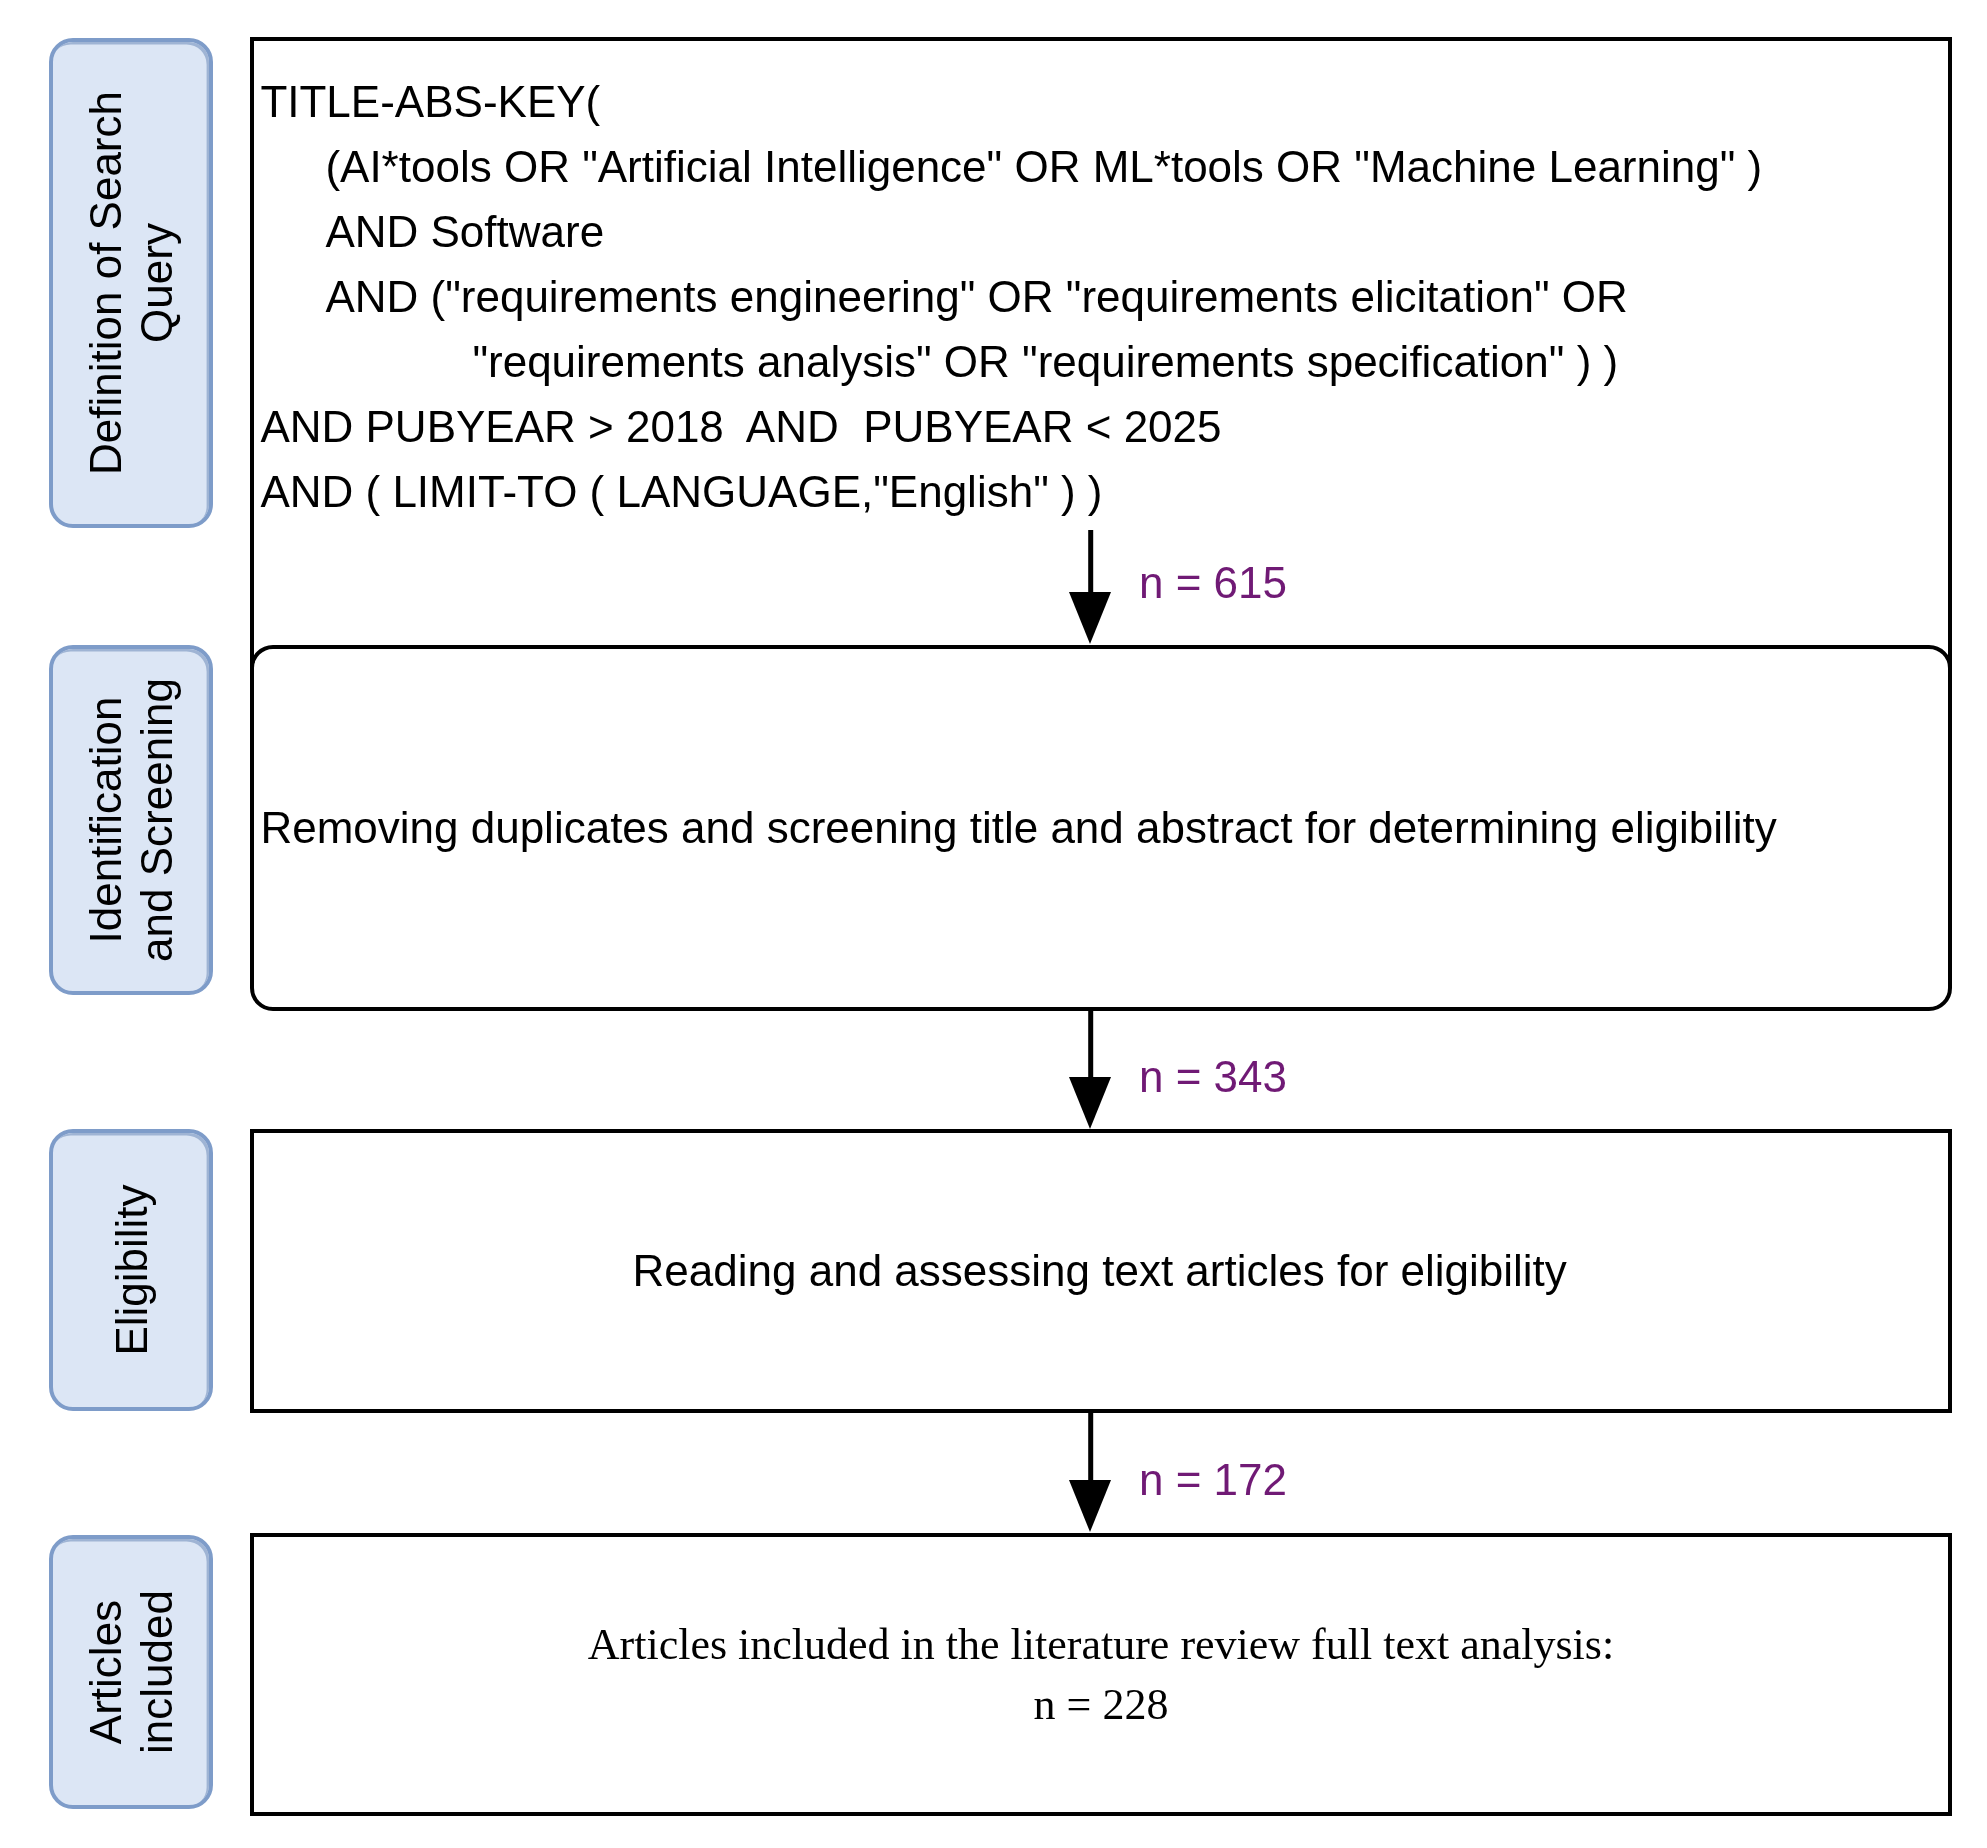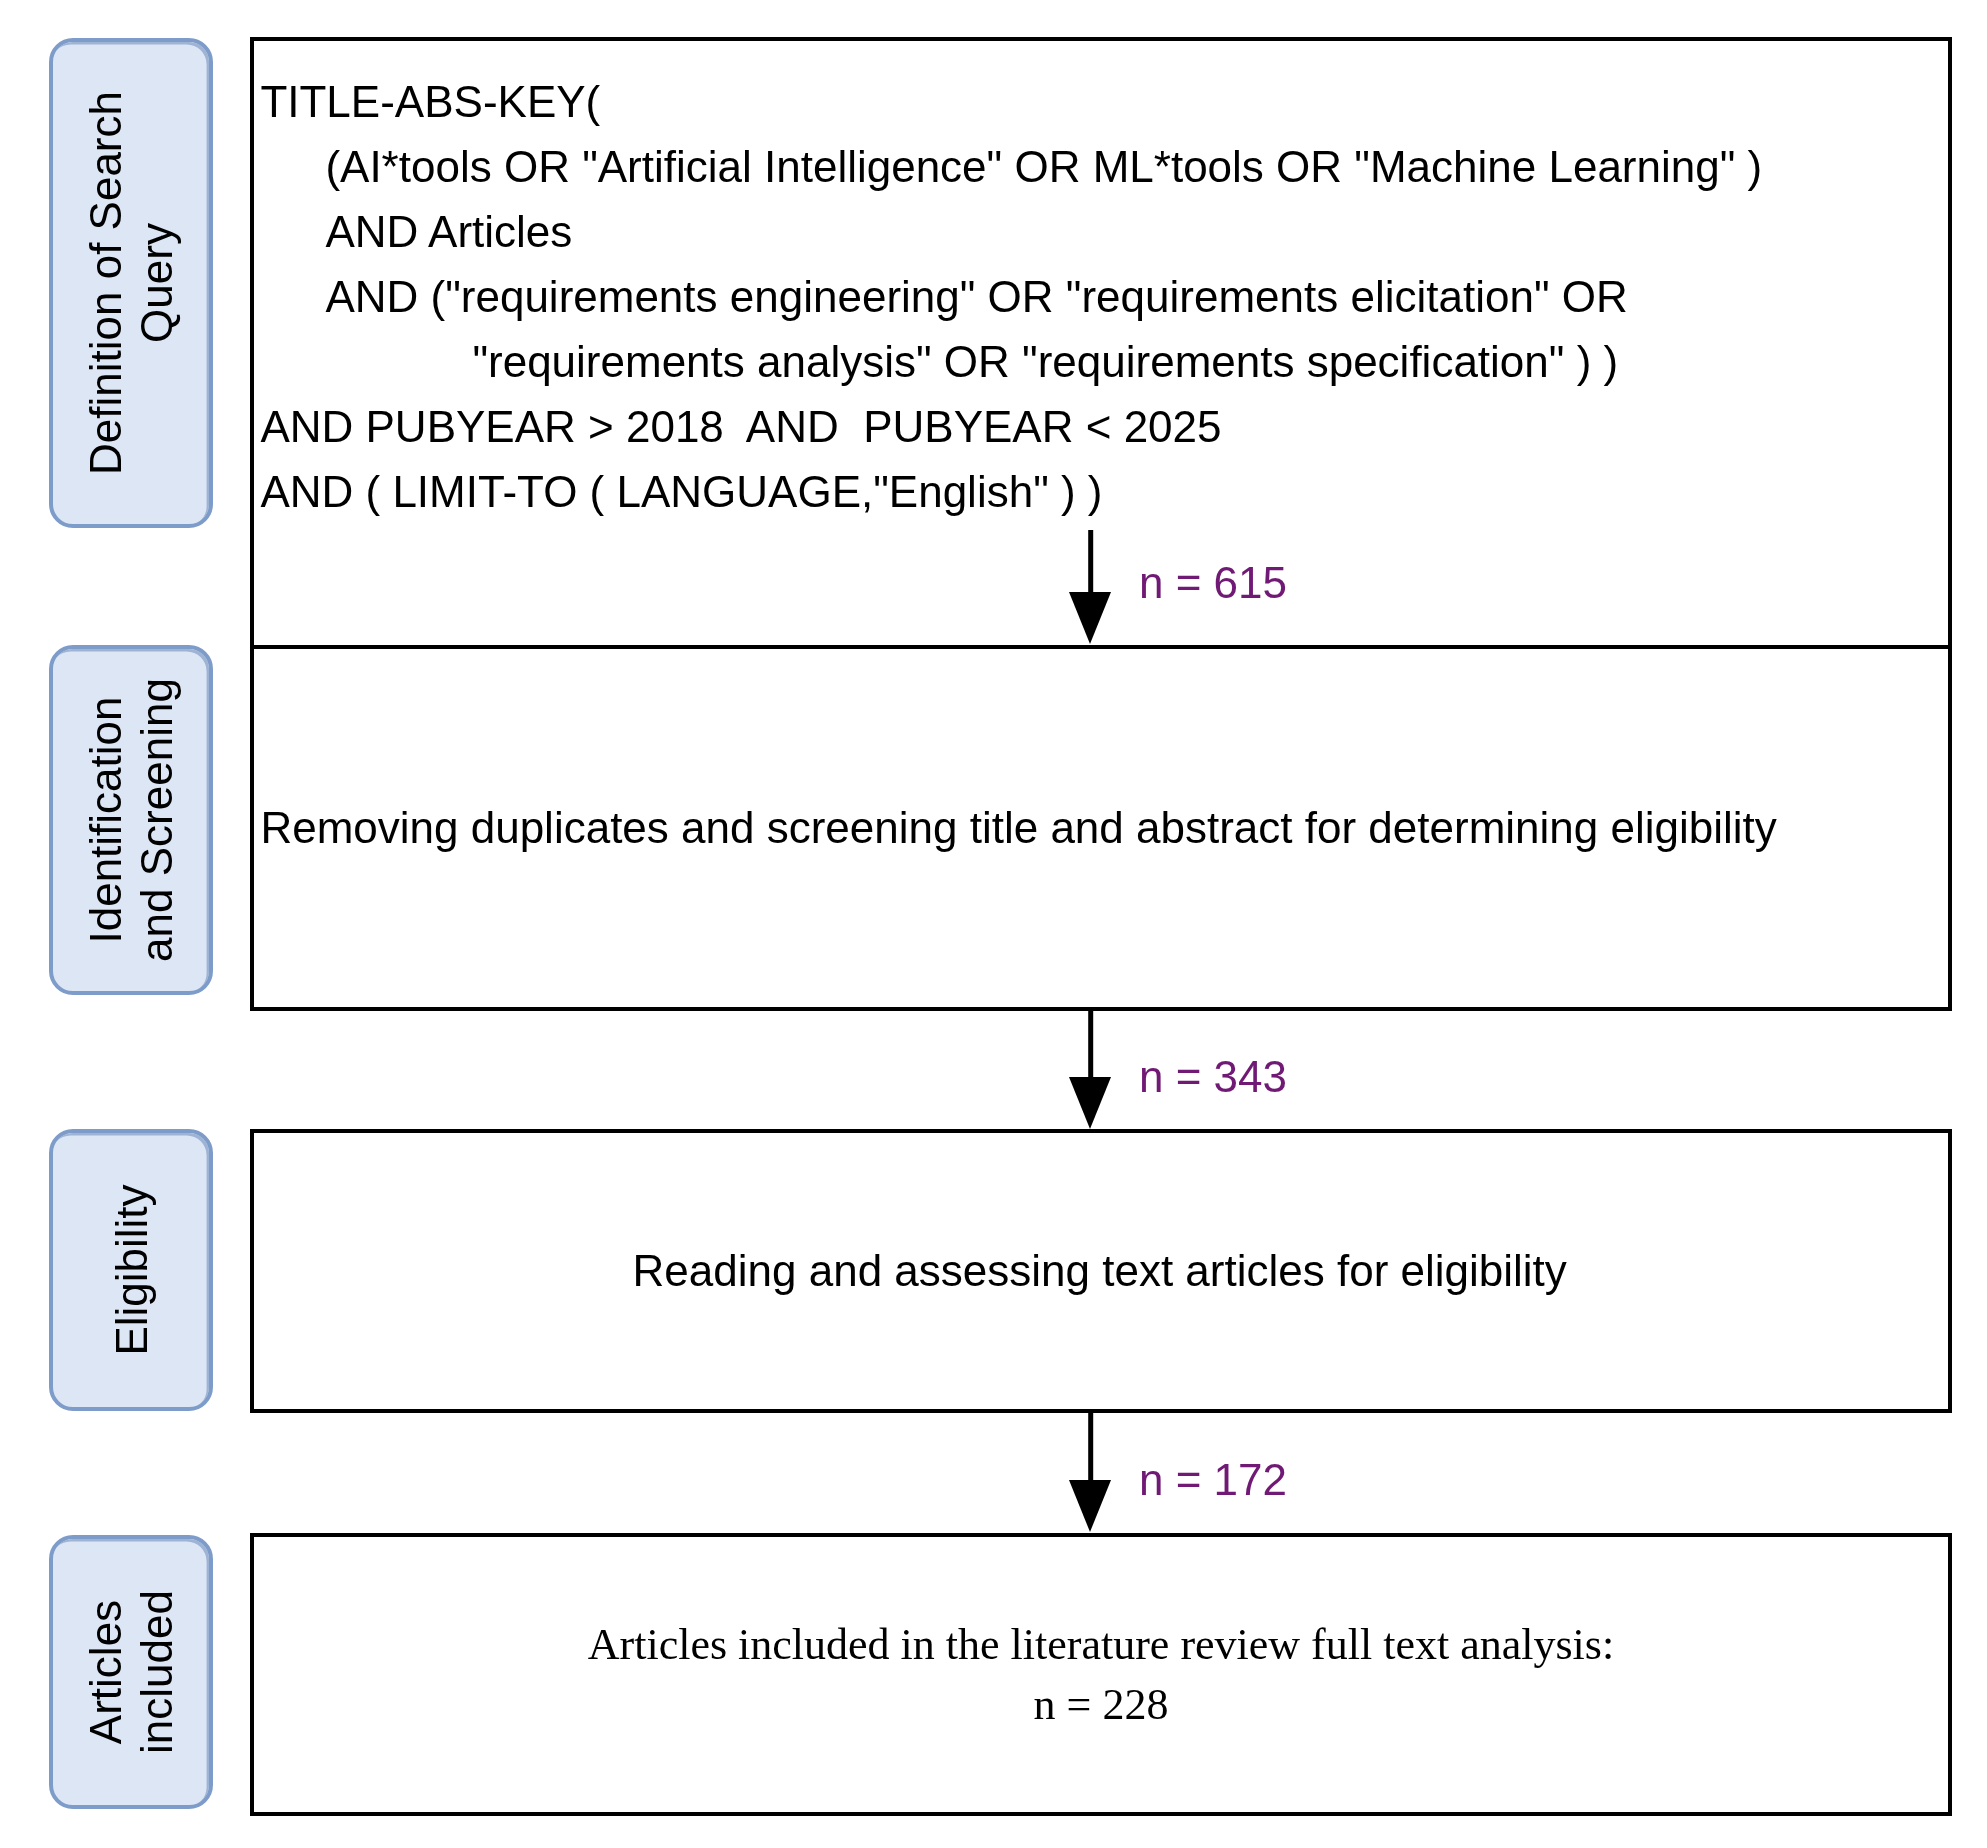--- a/index.html
+++ b/index.html
@@ -63,20 +63,21 @@
   .indent-1 { padding-left: 65px; }
   .indent-2 { padding-left: 212px; }
 
   
   .vcenter-left {
     display: flex;
     align-items: center;
     justify-content: flex-start;
     padding-left: 6.4px;
     padding-right: 6.4px;
+    border-radius: 23px;
   }
   .vcenter-center {
     display: flex;
     align-items: center;
     justify-content: center;
     text-align: center;
     padding-left: 6.4px;
     padding-right: 9px;
   }
   .vcenter-col {
@@ -135,21 +136,21 @@
     <div class="rot">
       <div>Definition of Search</div>
       <div>Query</div>
     </div>
   </div>
 
   <div class="main-box" style="top:37px; height:636px;">
     <div class="query-content">
       <div class="query-line">TITLE-ABS-KEY(</div>
       <div class="query-line indent-1">(AI*tools OR "Artificial Intelligence" OR ML*tools OR "Machine Learning" )</div>
-      <div class="query-line indent-1">AND Articles</div>
+      <div class="query-line indent-1">AND Software</div>
       <div class="query-line indent-1">AND ("requirements engineering" OR "requirements elicitation" OR</div>
       <div class="query-line indent-2">"requirements analysis" OR "requirements specification" ) )</div>
       <div class="query-line">AND PUBYEAR &gt; 2018  AND  PUBYEAR &lt; 2025</div>
       <div class="query-line">AND ( LIMIT-TO ( LANGUAGE,"English" ) )</div>
     </div>
   </div>
 
   <div class="arrow" style="top:530px; height:114px;">
     <div class="shaft"></div>
     <div class="head"></div>

